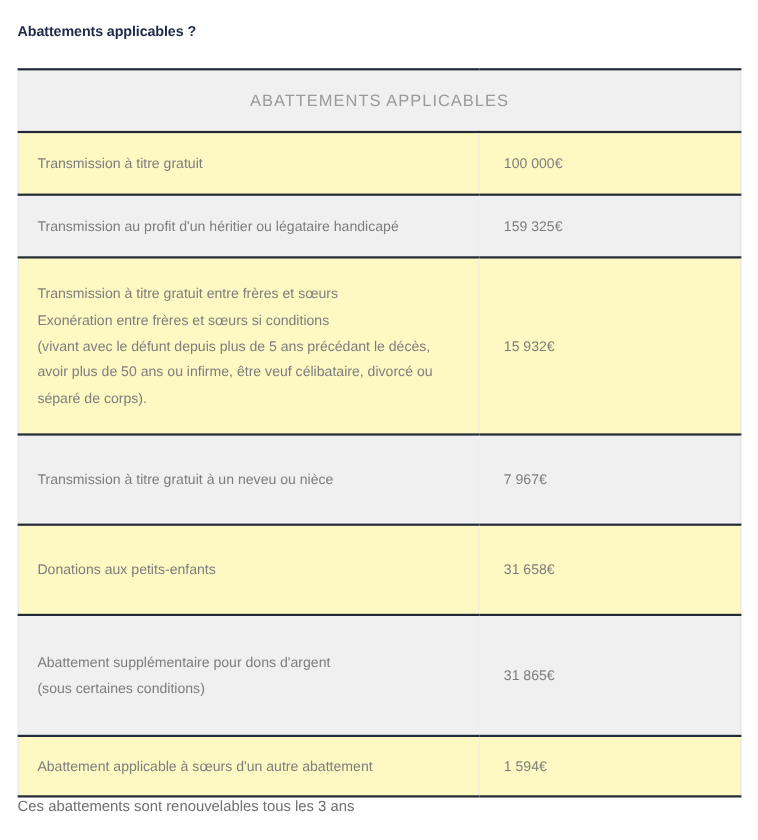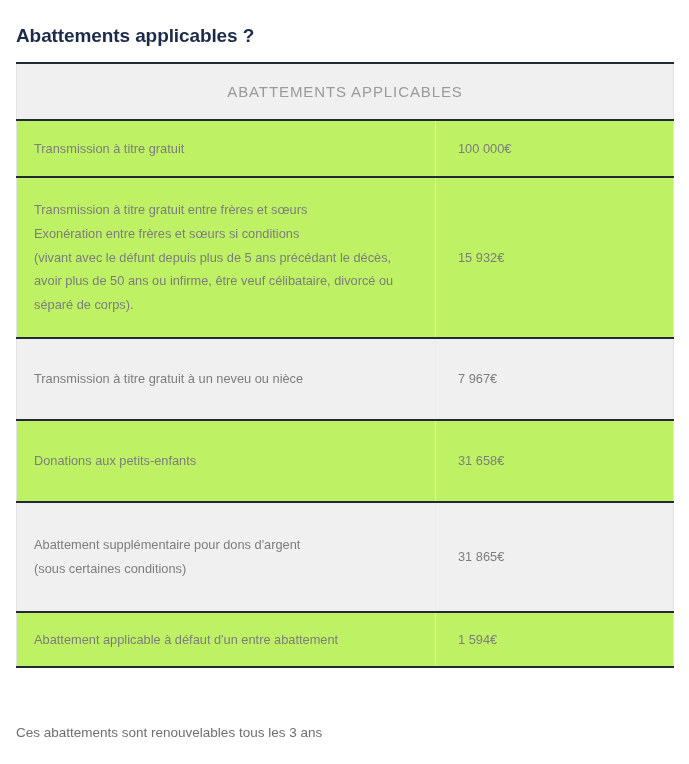--- a/index.html
+++ b/index.html
@@ -17,21 +17,21 @@
   .page {
     position: relative;
     width: 689px;
     height: 764px;
     box-sizing: border-box;
   }
   .page-title {
     position: absolute;
     left: 16px;
     top: 12px;
-    font-size: 19px;
+    font-size: 13px;
     font-weight: bold;
     color: #1c2b4a;
     letter-spacing: -0.1px;
     white-space: nowrap;
   }
   .table-wrap {
     position: absolute;
     left: 16px;
     top: 62px;
     width: 657px;
@@ -71,21 +71,21 @@
   table.abattements td.label {
     padding-left: 17px;
     padding-right: 12px;
     border-right: 1px solid #ececec;
   }
   table.abattements td.value {
     padding-left: 22px;
     padding-right: 14px;
   }
   tr.shade td { background: #f0f0f0; }
-  tr.plain td { background: #bef264; }
+  tr.plain td { background: #fef9c3; }
 
   td.label .line { display: block; }
   td.label .para { display: block; }
   td.label .para + .para { }
 
   .footnote {
     position: absolute;
     left: 16px;
     top: 725px;
     font-size: 13.5px;
@@ -111,20 +111,26 @@
           <th class="head" colspan="2">ABATTEMENTS APPLICABLES</th>
         </tr>
       </thead>
       <tbody id="table-body">
           <tr class="plain">
             <td class="label" style="height: 55px;">
               <span class="line">Transmission à titre gratuit</span>
             </td>
             <td class="value">100 000€</td>
           </tr>
+          <tr class="shade">
+            <td class="label" style="height: 55px;">
+              <span class="line">Transmission au profit d'un héritier ou légataire handicapé</span>
+            </td>
+            <td class="value">159 325€</td>
+          </tr>
           <tr class="plain">
             <td class="label" style="height: 159px;">
               <span class="line">Transmission à titre gratuit entre frères et sœurs</span>
               <span class="line">Exonération entre frères et sœurs si conditions</span>
               <span class="line">(vivant avec le défunt depuis plus de 5 ans précédant le décès,</span>
               <span class="line">avoir plus de 50 ans ou infirme, être veuf célibataire, divorcé ou</span>
               <span class="line">séparé de corps).</span>
             </td>
             <td class="value">15 932€</td>
           </tr>
@@ -142,21 +148,21 @@
           </tr>
           <tr class="shade">
             <td class="label" style="height: 108px;">
               <span class="para">Abattement supplémentaire pour dons d'argent</span>
               <span class="para">(sous certaines conditions)</span>
             </td>
             <td class="value">31 865€</td>
           </tr>
           <tr class="plain">
             <td class="label" style="height: 53px;">
-              <span class="line">Abattement applicable à défaut d'un entre abattement</span>
+              <span class="line">Abattement applicable à sœurs d'un autre abattement</span>
             </td>
             <td class="value">1 594€</td>
           </tr>
         </tbody>
     </table>
   </div>
 
   <div class="footnote">Ces abattements sont renouvelables tous les 3 ans</div>
 
 </div>

